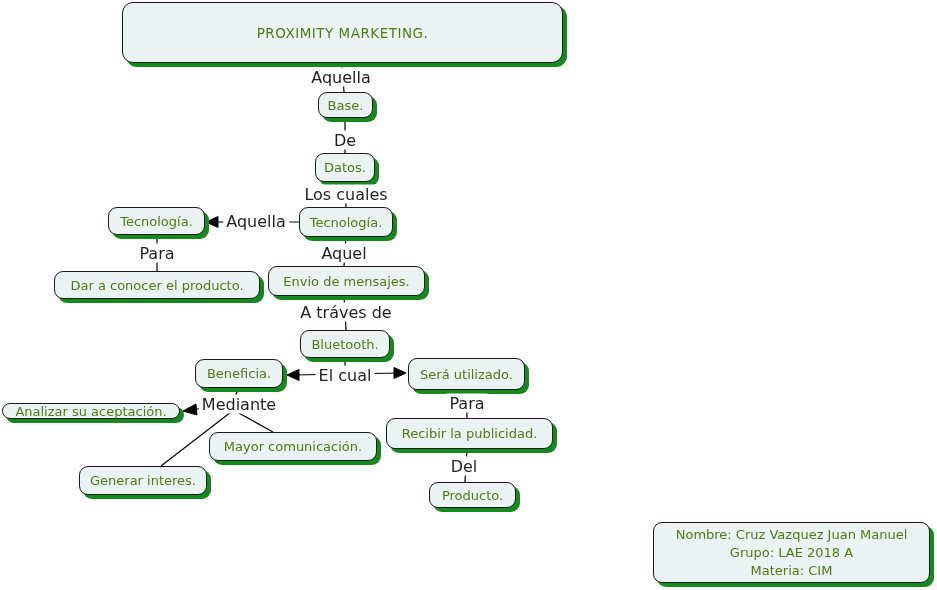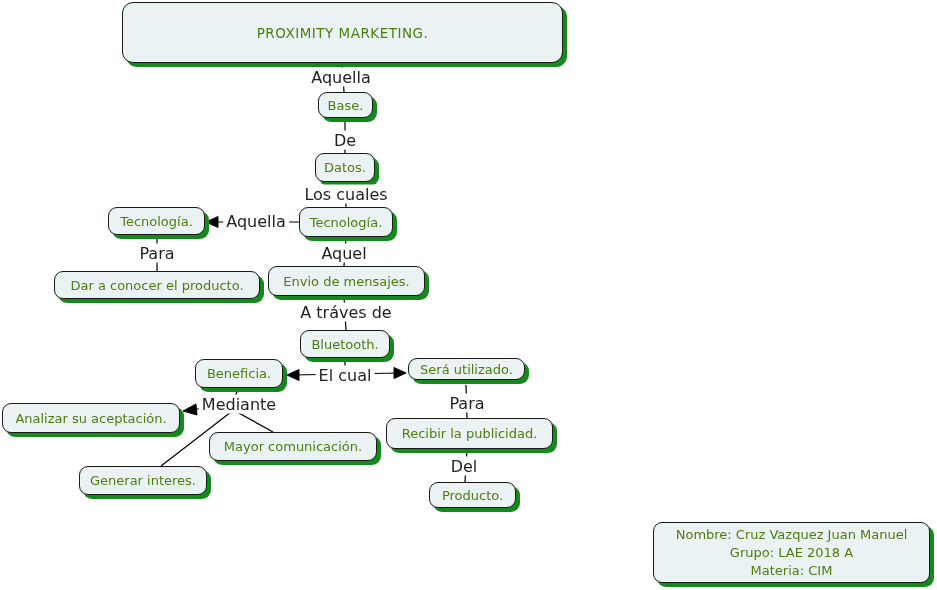--- a/index.html
+++ b/index.html
@@ -118,23 +118,23 @@
   <div class="node" style="left:108px; top:207px; width:97px; height:28px;">Tecnología.</div>
 
   <div class="node" style="left:54px; top:271px; width:206px; height:28px;">Dar a conocer el producto.</div>
 
   <div class="node" style="left:268px; top:266px; width:157px; height:30px;">Envio de mensajes.</div>
 
   <div class="node" style="left:300px; top:330px; width:90px; height:28px;">Bluetooth.</div>
 
   <div class="node" style="left:195px; top:359px; width:88px; height:29px;">Beneficia.</div>
 
-  <div class="node" style="left:408px; top:358px; width:117px; height:22px;">Será utilizado.</div>
+  <div class="node" style="left:408px; top:358px; width:117px; height:32px;">Será utilizado.</div>
 
-  <div class="node" style="left:2px; top:403px; width:178px; height:30px;">Analizar su aceptación.</div>
+  <div class="node" style="left:2px; top:403px; width:178px; height:16px;">Analizar su aceptación.</div>
 
   <div class="node" style="left:209px; top:432px; width:168px; height:29px;">Mayor comunicación.</div>
 
   <div class="node" style="left:79px; top:466px; width:128px; height:29px;">Generar interes.</div>
 
   <div class="node" style="left:386px; top:418px; width:167px; height:31px;">Recibir la publicidad.</div>
 
   <div class="node" style="left:429px; top:482px; width:87px; height:26px;">Producto.</div>
 
   <div class="node info-node" style="left:653px; top:522px; width:277px; height:61px;">

